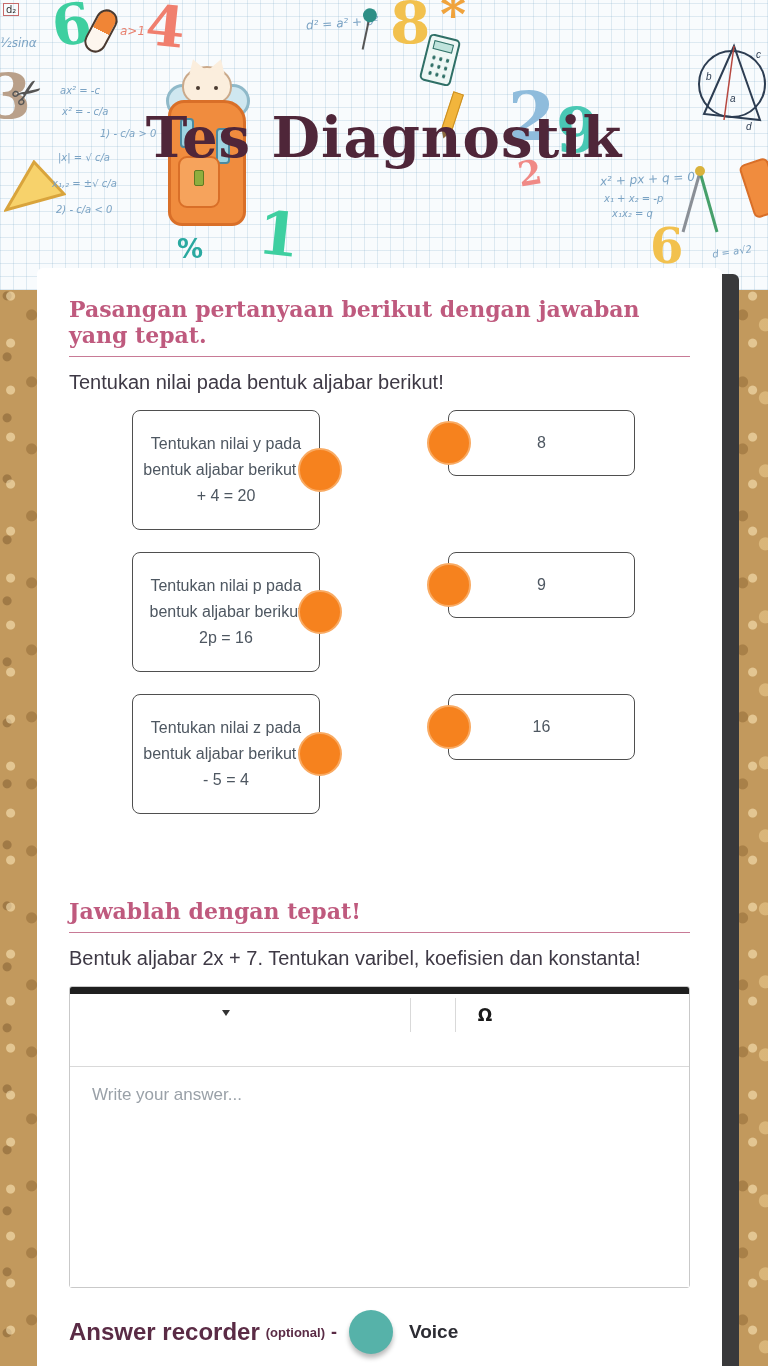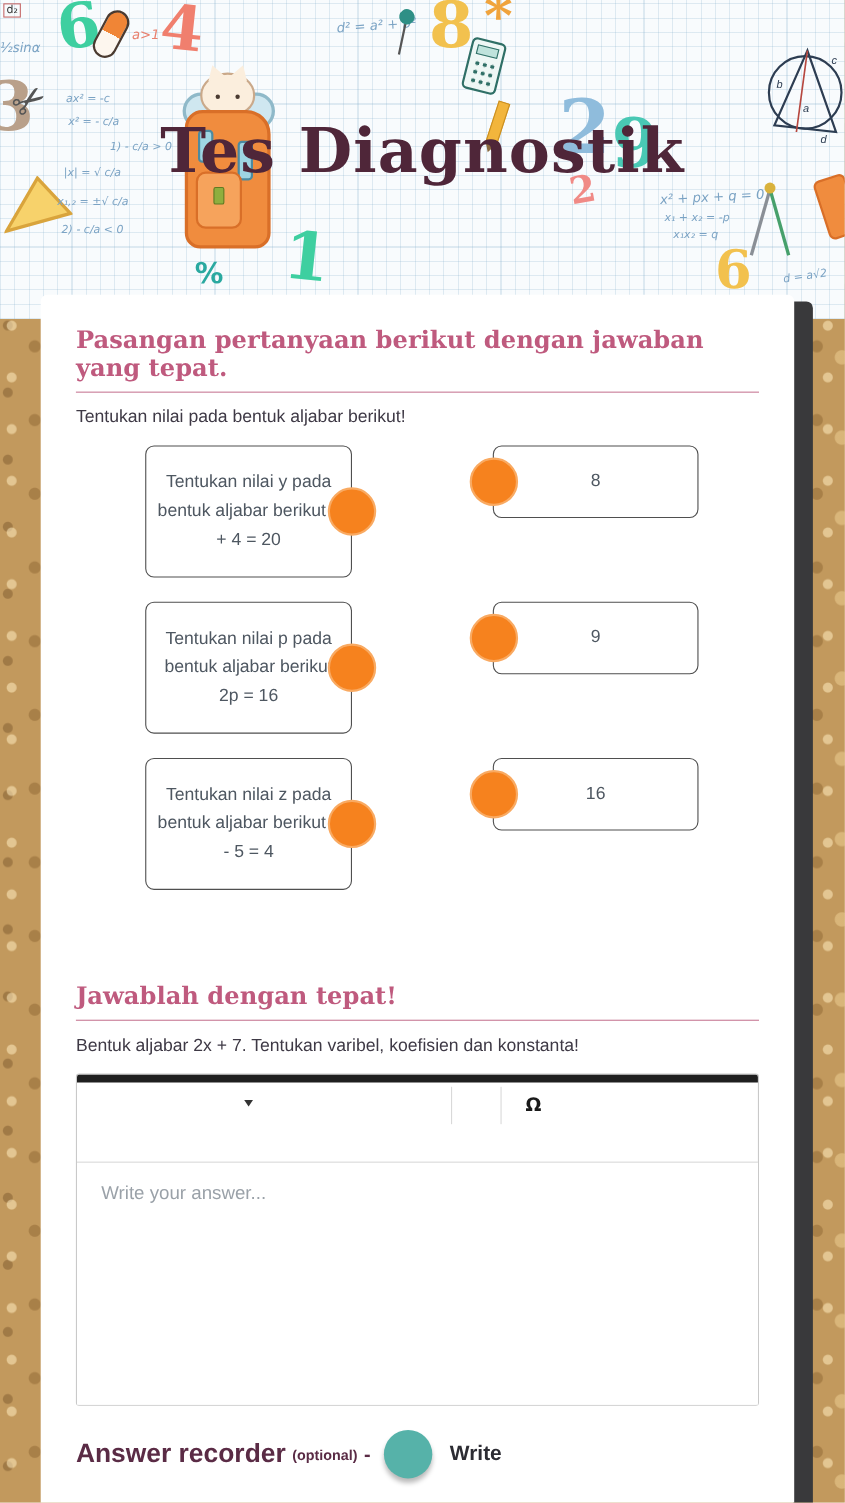--- a/index.html
+++ b/index.html
@@ -64,21 +64,21 @@
   .card{
     position:absolute; left:37px; top:268px; width:685px; height:1130px;
     background:#fff; border-radius:6px; box-shadow:17px 6px 0 #39393b;
     padding:28px 32px 40px;
   }
   .section-heading{
     font-family:"DejaVu Serif", serif; font-weight:bold;
     font-size:22px; line-height:26px; color:#bf5a7e;
   }
   .pink-rule{ border:none; border-top:1px solid #c87a96; margin:8px 0 14px; }
-  .instruction{ font-size:16px; color:#3e3945; margin-bottom:16px; }
+  .instruction{ font-size:20px; color:#3e3945; margin-bottom:16px; }
   
   .match-row{ display:flex; align-items:flex-start; margin-bottom:22px; }
   .q-box{
     position:relative; margin-left:63px; width:188px; min-height:120px;
     border:1.5px solid #4f4f4f; border-radius:8px; background:#fff;
     padding:8px 10px; text-align:center;
     font-size:16px; line-height:26px; color:#4e5761;
     display:flex; align-items:center; justify-content:center;
   }
   .a-box{
@@ -249,16 +249,16 @@
         <button class="tb-omega">Ω</button>
       </div>
       <textarea class="answer-area" placeholder="Write your answer..." style=""></textarea>
     </div>
 
     <div class="recorder">
       <span class="rec-label">Answer recorder</span>
       <span class="rec-optional">(optional)</span>
       <span class="rec-dash">-</span>
       <button class="voice-btn"></button>
-      <span class="voice-label">Write</span>
+      <span class="voice-label">Voice</span>
     </div>
   </div>
 </div>
 
 </body></html>

